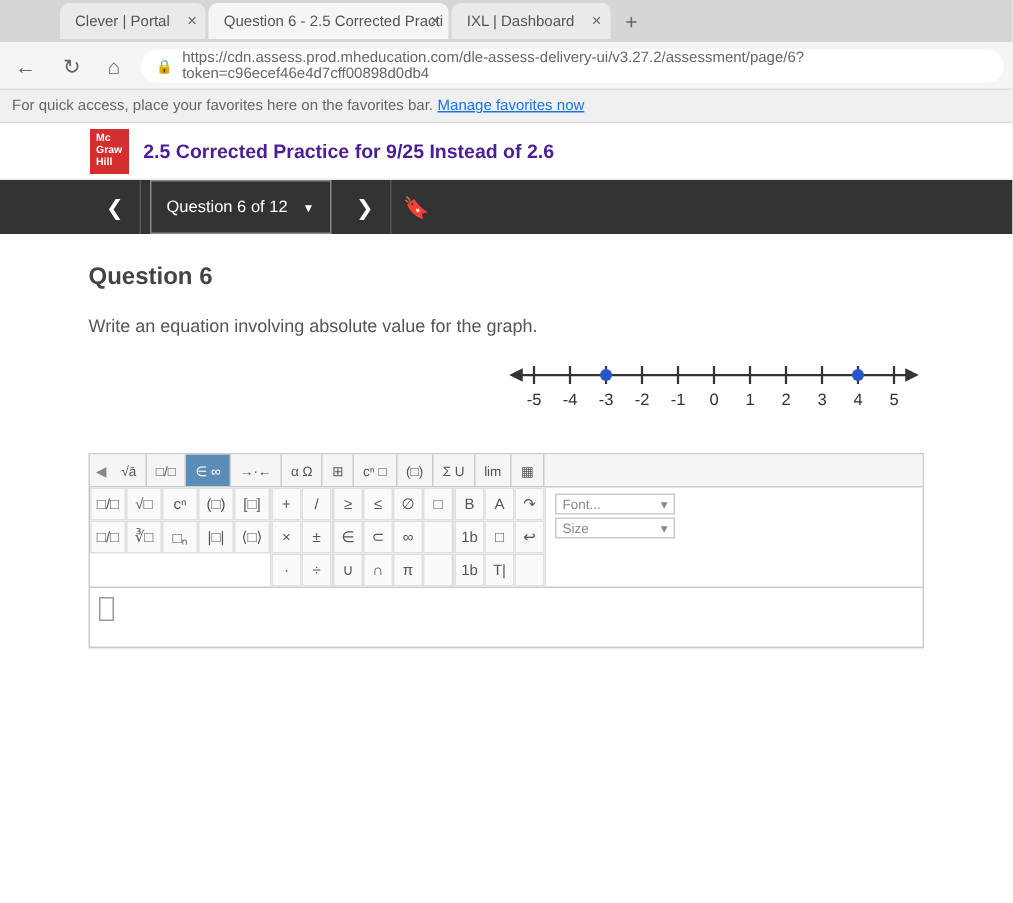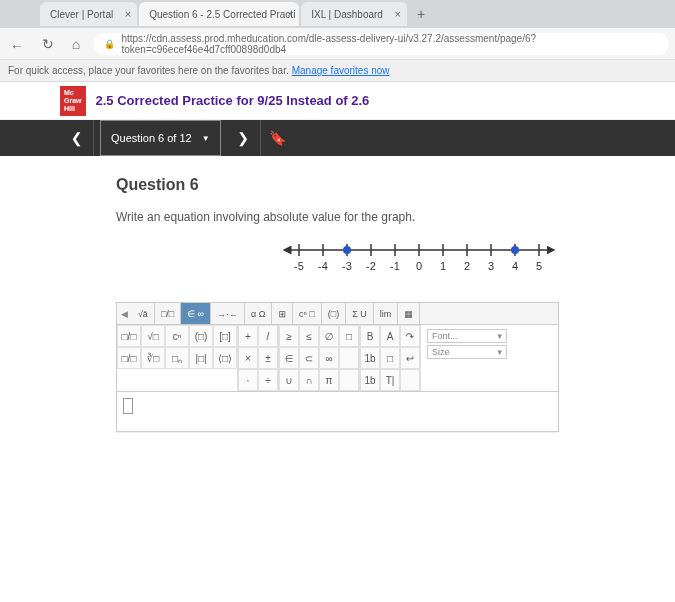--- a/index.html
+++ b/index.html
@@ -22,21 +22,21 @@
 .app-header { background: #fff; height: 38px; display: flex; align-items: center; padding-left: 60px; border-bottom: 1px solid #eee; }
 .logo { background: #d32f2f; color: #fff; font-size: 7px; font-weight: bold; line-height: 8px; padding: 3px 4px; margin-right: 10px; }
 .assign-title { font-size: 13px; font-weight: bold; color: #4c1d95; }
 
 .question-nav { background: #333; height: 36px; display: flex; align-items: center; padding-left: 60px; gap: 0; }
 .qnav-btn { color: #fff; height: 36px; width: 34px; display: flex; align-items: center; justify-content: center; font-size: 14px; border-right: 1px solid #555; }
 .qnav-select { border: 1px solid #888; background: #333; color: #fff; height: 36px; padding: 0 10px; margin: 0 6px; font-size: 11px; display: flex; align-items: center; }
 .qnav-caret { font-size: 8px; margin-left: 10px; }
 .qnav-bookmark { color: #ccc; width: 34px; display: flex; justify-content: center; font-size: 14px; }
 
-.content { background: #fff; margin: 0; padding: 20px 116px; height: 446px; }
+.content { background: #fff; margin: 0; padding: 20px 59px; height: 446px; }
 .q-title { font-size: 16px; font-weight: bold; color: #444; margin-bottom: 16px; }
 .q-prompt { font-size: 12px; color: #555; margin-bottom: 8px; }
 
 .numline-wrap { display: flex; justify-content: flex-end; margin-bottom: 20px; }
 .numline { width: 280px; height: 50px; }
 
 .editor { border: 1px solid #ccc; }
 .ed-tabs { display: flex; background: #f5f5f5; border-bottom: 1px solid #ccc; height: 22px; }
 .ed-tab { font-size: 9px; padding: 0 6px; border-right: 1px solid #ccc; display: flex; align-items: center; color: #555; white-space: nowrap; }
 .ed-tab.active { background: #5b8db8; color: #fff; }

